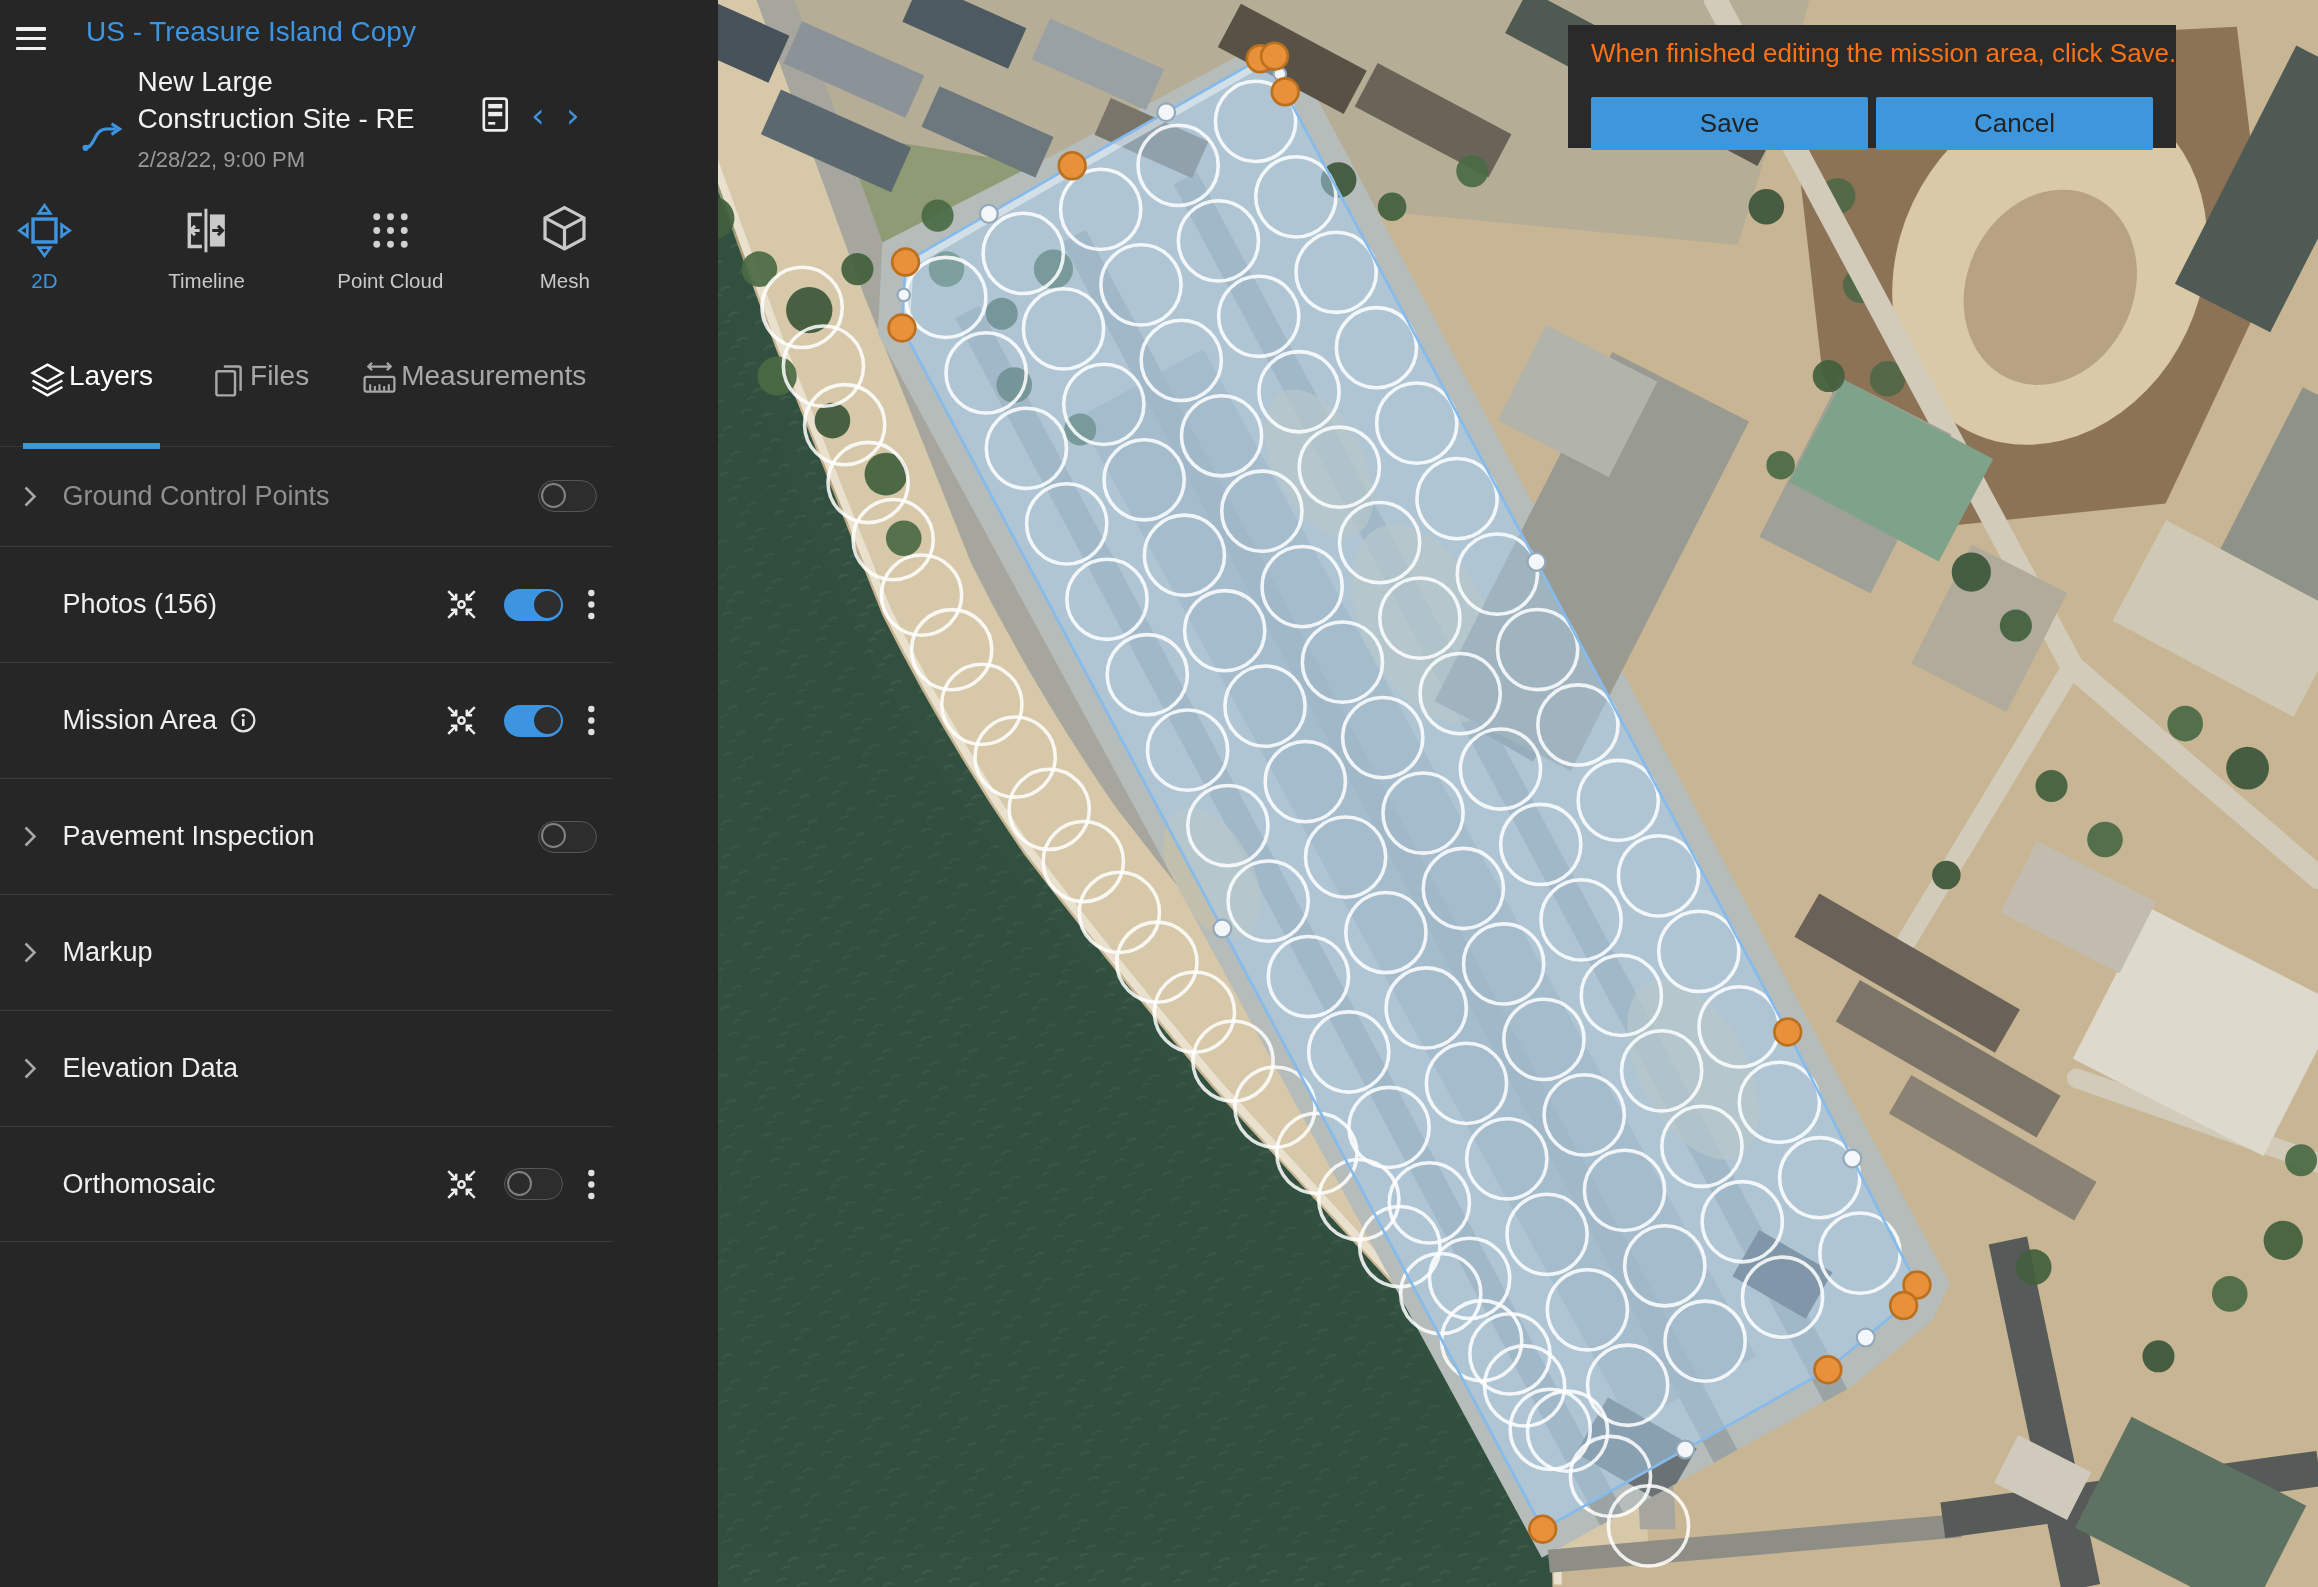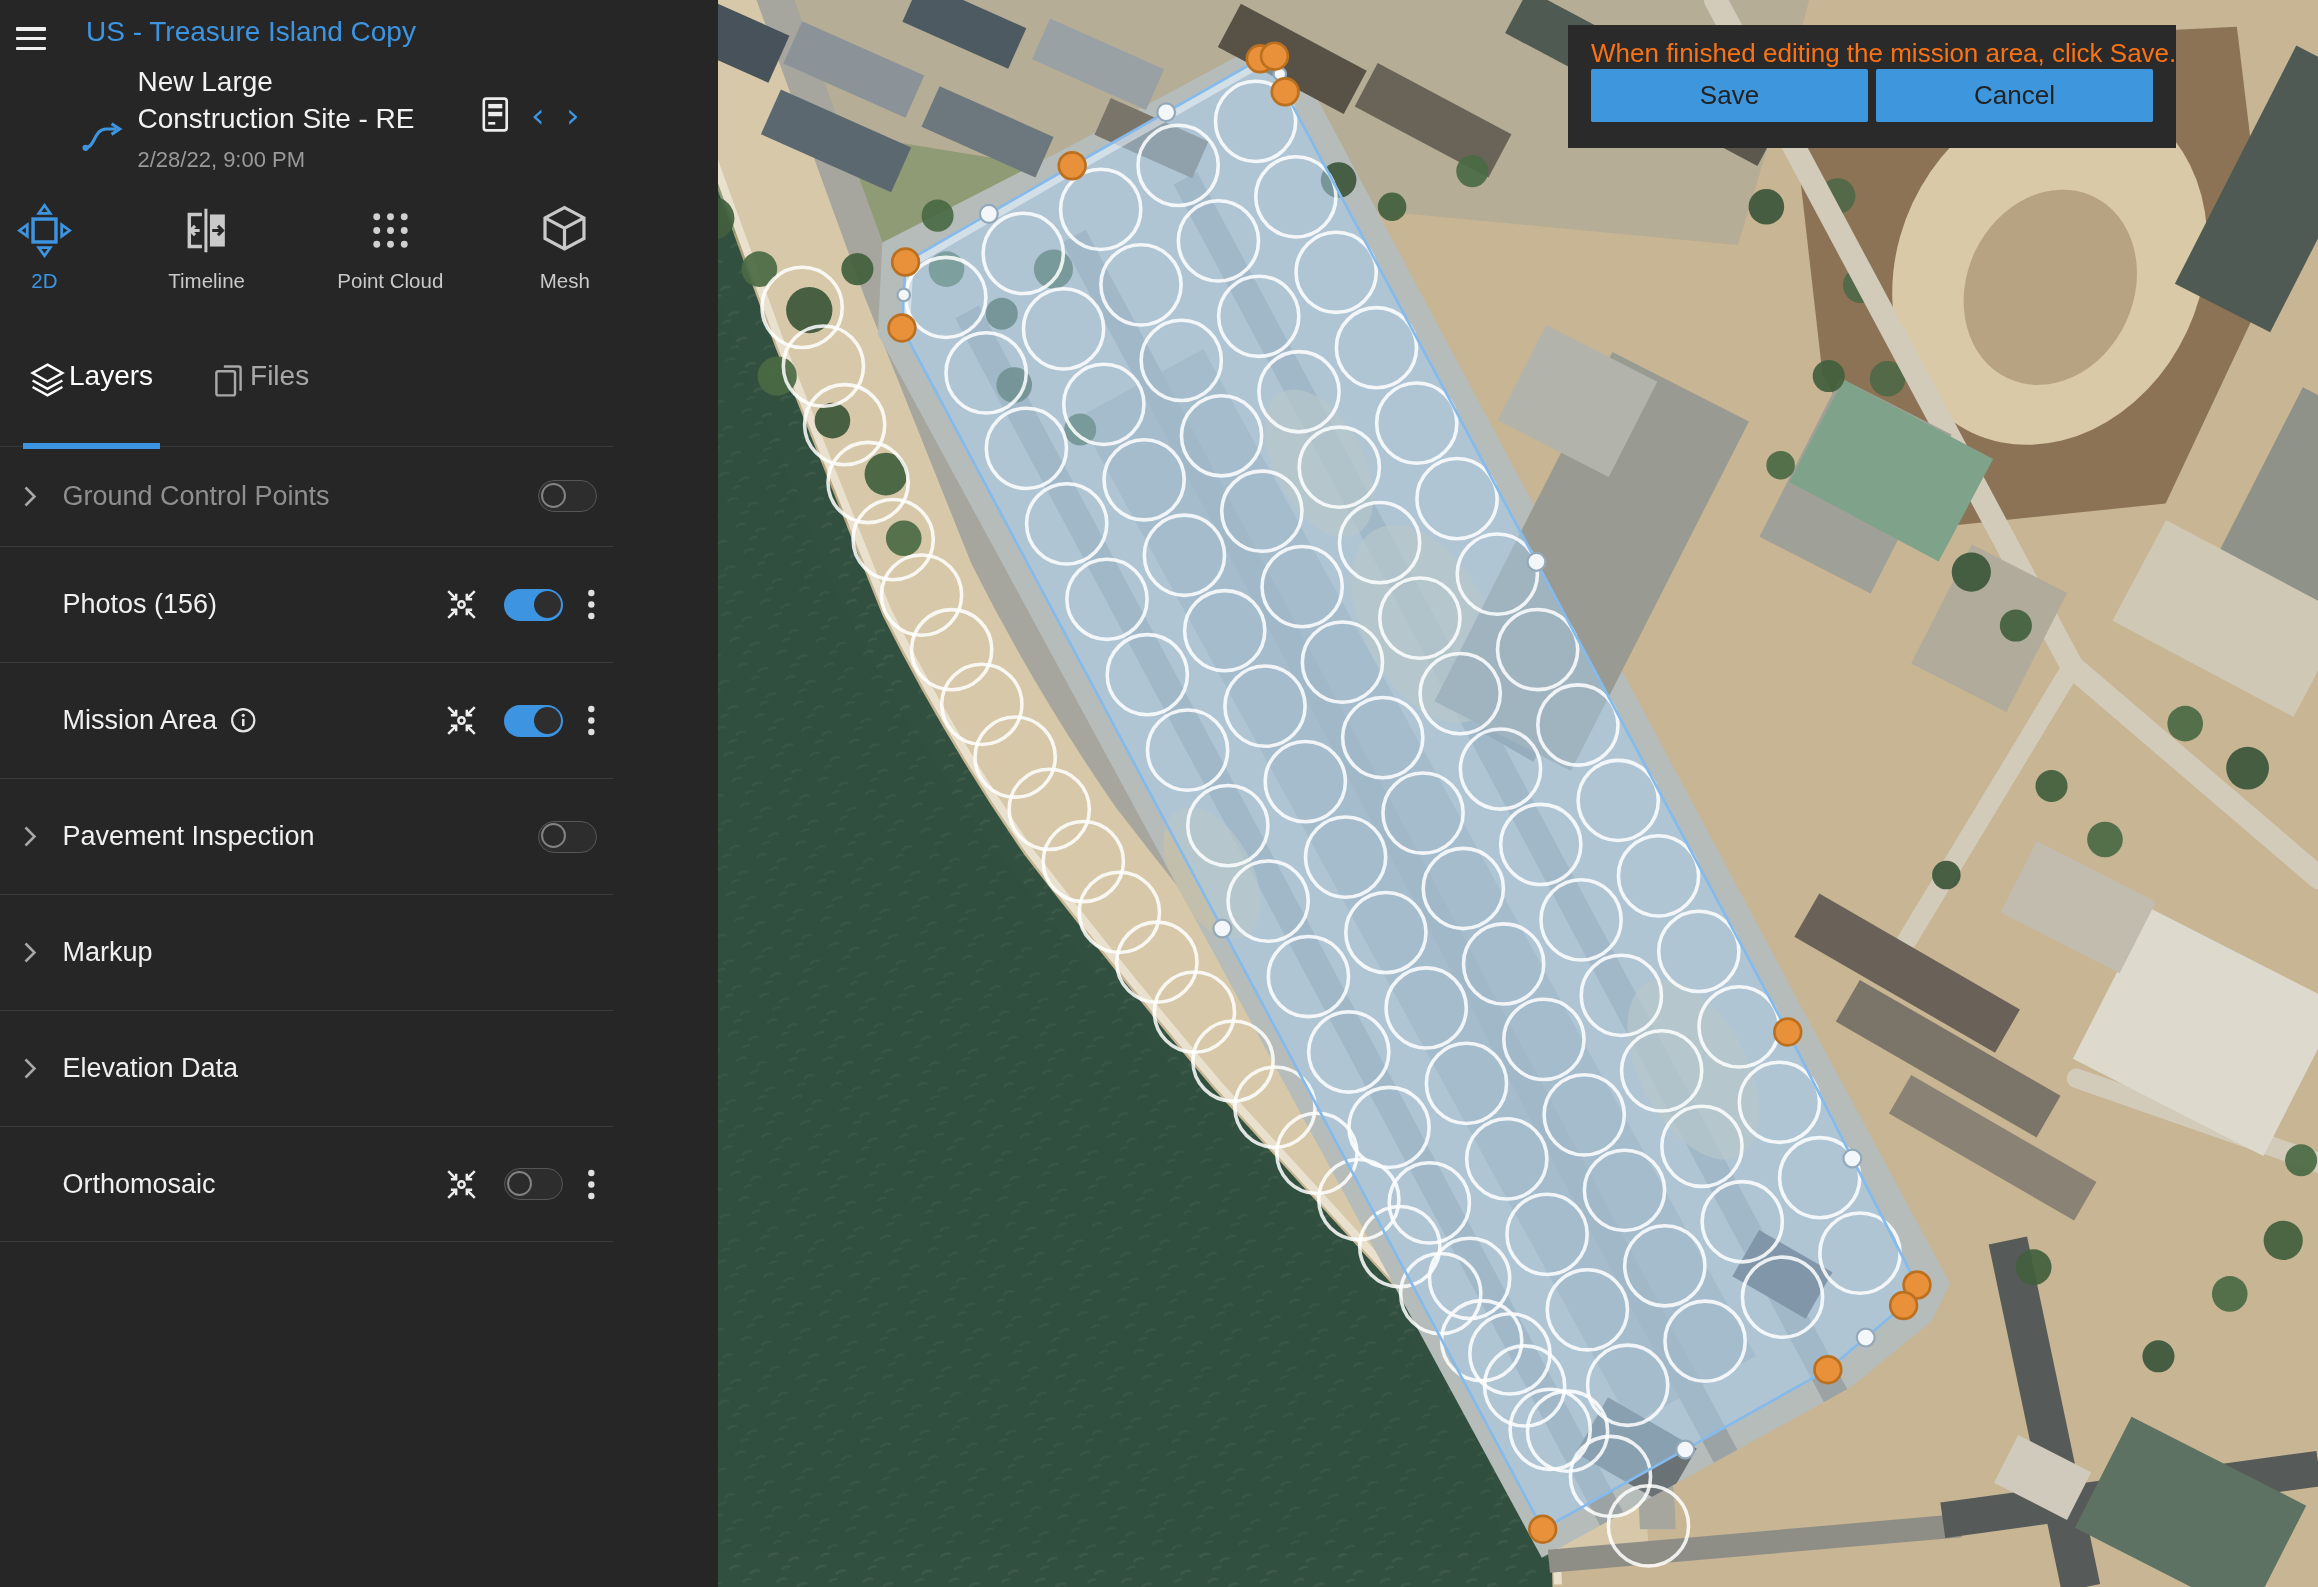--- a/index.html
+++ b/index.html
@@ -63,21 +63,21 @@
     display:flex;align-items:center;justify-content:center;cursor:pointer;
     color:#e0e0e0;font-size:23px;font-family:"DejaVu Sans",sans-serif;
   }
 
   
   .banner{
     position:absolute;left:1568px;top:25px;width:608px;height:123px;background:#2a2a2a;z-index:8;
     box-sizing:border-box;padding:12.5px 23px 0 23px;
   }
   .banner-msg{font-size:26px;color:#f97316;white-space:nowrap}
-  .banner-btns{display:flex;gap:8px;margin-top:0}
+  .banner-btns{display:flex;gap:8px;margin-top:28px}
   .bbtn{flex:1;height:53px;background:#3e96dd;border:none;border-radius:1.8px;
     font-size:26px;color:#222222;font-family:"Liberation Sans",sans-serif;cursor:pointer;
     display:flex;align-items:center;justify-content:center}
 
   svg.ic{display:block}
 </style>
 </head>
 <body>
 
 <svg id="map" viewBox="0 0 2602 1782" xmlns="http://www.w3.org/2000/svg">
@@ -412,20 +412,28 @@
       </svg>
       <span class="tlbl">Layers</span>
     </div>
     <div class="tab tab-2">
       <svg class="ic" width="41" height="41" viewBox="0 0 44 44">
         <path d="M17,7 H33 a2,2 0 0 1 2,2 V33" fill="none" stroke="#a8a8a8" stroke-width="2.6"></path>
         <rect x="9" y="12" width="20" height="26" rx="2" fill="#262626" stroke="#a8a8a8" stroke-width="2.6"></rect>
       </svg>
       <span class="tlbl">Files</span>
     </div>
+    <div class="tab tab-3">
+      <svg class="ic" width="41" height="41" viewBox="0 0 44 44">
+        <path d="M10,7 H34 M14,3 L10,7 L14,11 M30,3 L34,7 L30,11" fill="none" stroke="#a8a8a8" stroke-width="2.4"></path>
+        <rect x="6" y="18" width="32" height="16" rx="2" fill="none" stroke="#a8a8a8" stroke-width="2.4"></rect>
+        <path d="M12,26 V33 M17,28 V33 M22,26 V33 M27,28 V33 M32,26 V33" stroke="#a8a8a8" stroke-width="2.2"></path>
+      </svg>
+      <span class="tlbl">Measurements</span>
+    </div>
   </div>
 
   <div class="layer-list" id="layer-list">
       <div class="lrow">
         <div class="lleft">
           <div class="chev-slot">
             <svg class="ic" width="18" height="27" viewBox="0 0 20 30">
               <path d="M5,5 L15,15 L5,25" fill="none" stroke="#a8a8a8" stroke-width="2.8"></path>
             </svg>
           </div>

